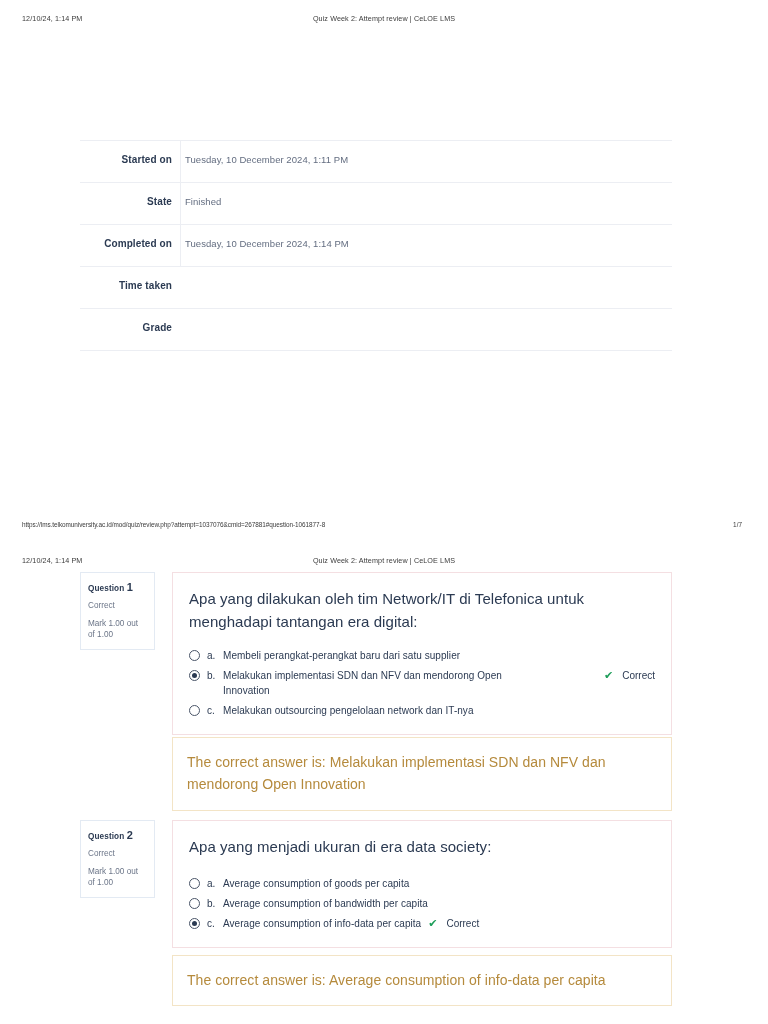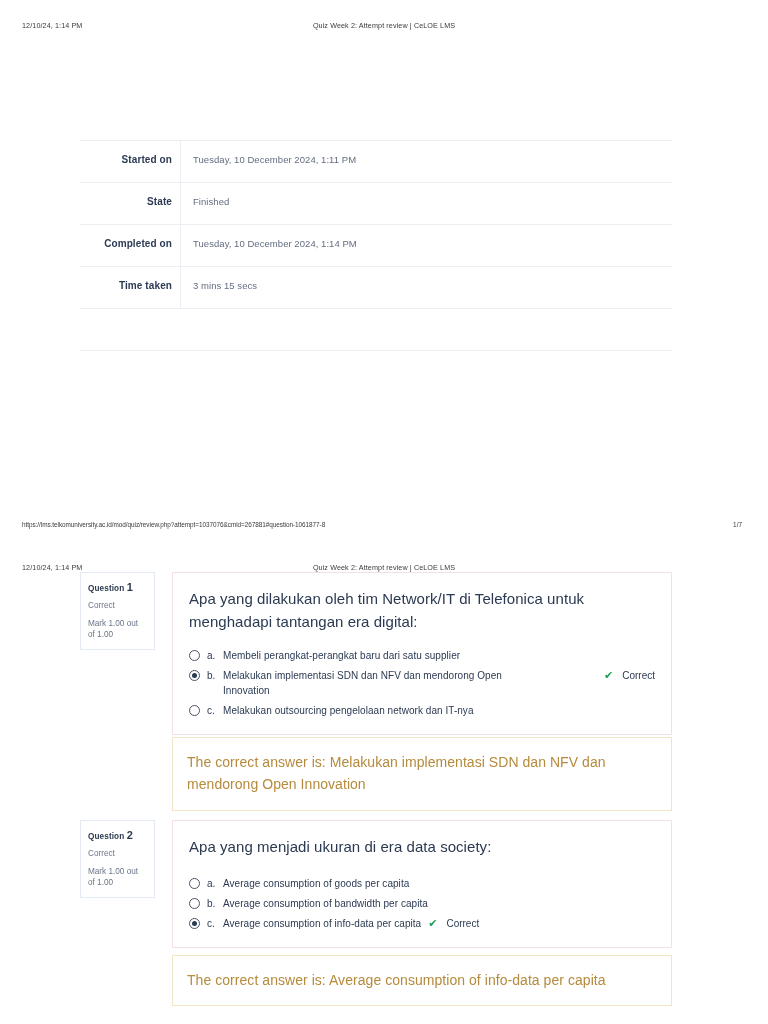--- a/index.html
+++ b/index.html
@@ -18,21 +18,20 @@
 
   
   .print-header {
     position: absolute;
     left: 0;
     width: 700px;
     height: 16px;
     font-size: 7.2px;
     color: #3a3a3a;
     letter-spacing: 0.1px;
-    margin-top: 7px;
   }
   .print-header .ph-left {
     position: absolute;
     left: 22px;
     top: 0;
     white-space: nowrap;
   }
   .print-header .ph-center {
     position: absolute;
     left: 0;
@@ -87,21 +86,21 @@
     padding: 13px 8px 13px 0;
     font-size: 10px;
     font-weight: bold;
     color: #2b3a52;
     box-sizing: border-box;
     letter-spacing: 0.1px;
   }
   .summary-value {
     flex: 1 1 auto;
     border-left: 1px solid #eceef3;
-    padding: 13px 0 13px 12px;
+    padding: 13px 0 13px 4px;
     font-size: 9.5px;
     color: #636d80;
     box-sizing: border-box;
     letter-spacing: 0.05px;
   }
   .summary-value b { color: #2b3a52; font-weight: bold; }
 
   
   .q-block {
     position: absolute;
@@ -256,24 +255,24 @@
     <div class="summary-value">Finished</div>
   </div>
 
   <div class="summary-row">
     <div class="summary-label">Completed on</div>
     <div class="summary-value">Tuesday, 10 December 2024, 1:14 PM</div>
   </div>
 
   <div class="summary-row">
     <div class="summary-label">Time taken</div>
-    <div class="summary-value">3 mins 15 secs</div>
-  </div>
-
-  <div class="summary-row">
+  </div>
+
+  <div class="summary-row">
+    <div class="summary-label">Grade</div>
   </div>
 
 </div>
 
 <div class="print-footer" style="top:521px;">
   <span class="pf-url">https://lms.telkomuniversity.ac.id/mod/quiz/review.php?attempt=1037076&amp;cmid=267881#question-1061877-8</span>
   <span class="pf-page">1/7</span>
 </div>
 
 <div class="print-header" style="top:556px;">

